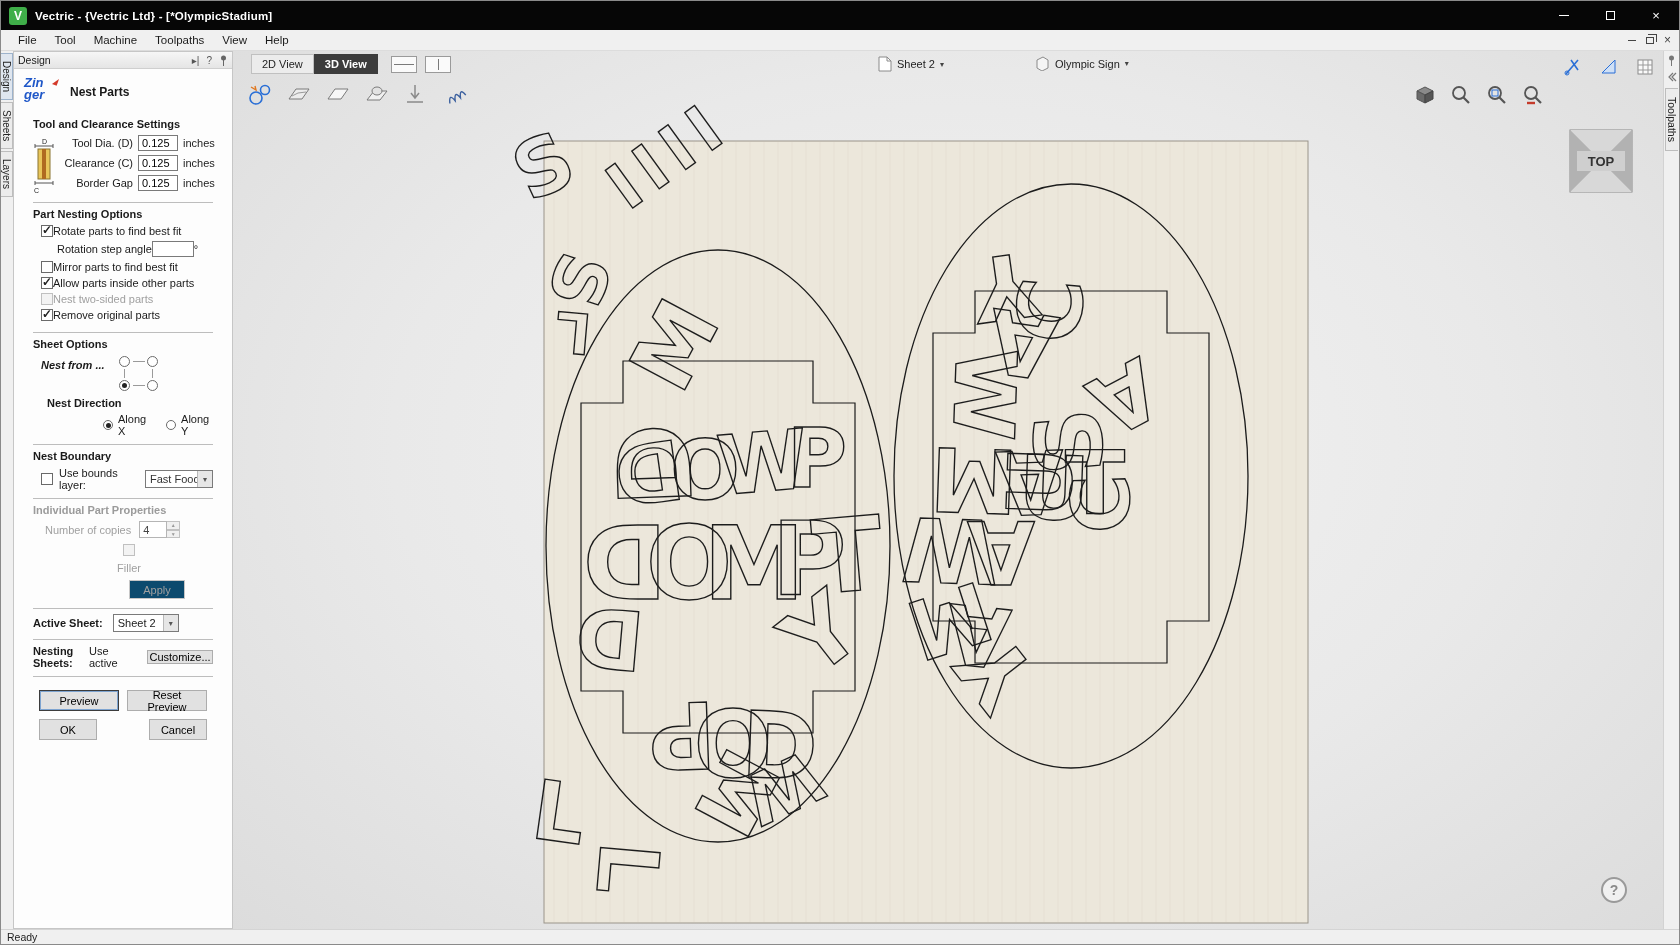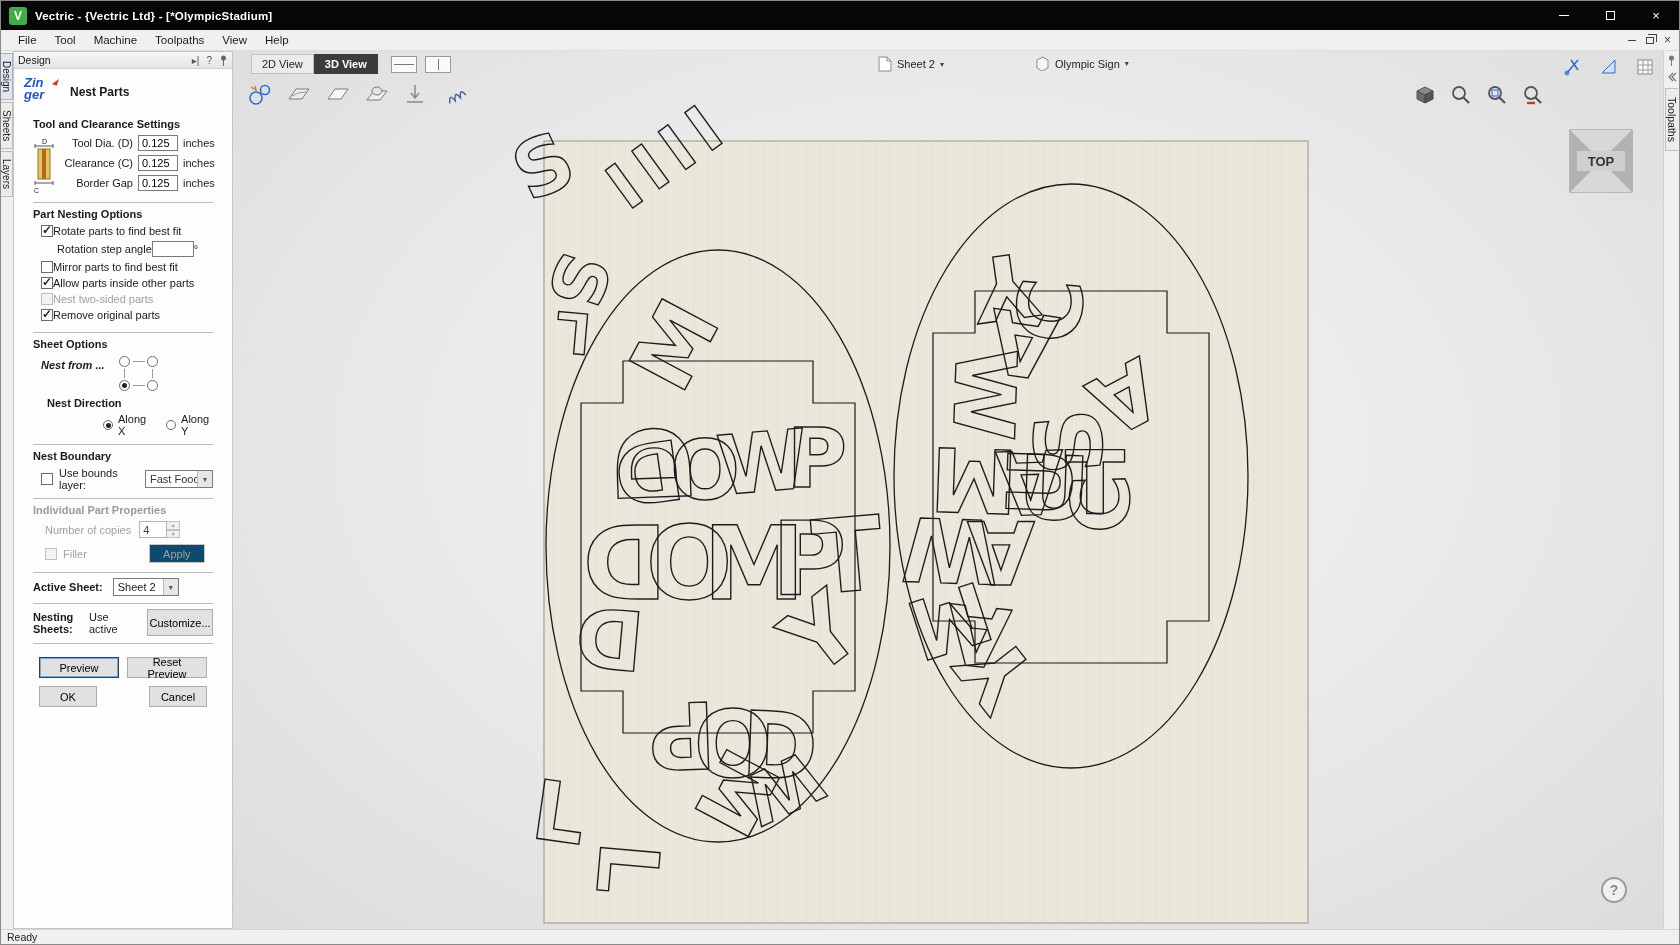--- a/index.html
+++ b/index.html
@@ -85,34 +85,34 @@
 
   .bounds-row { display:flex; align-items:center; gap:6px; margin-left:8px; }
   .bounds-row .combo { width:68px; margin-left:8px; }
 
   .copies-row { display:flex; align-items:center; gap:8px; margin-left:12px; }
   .spinner { display:flex; }
   .spinner input { width:28px; height:17px; border:1px solid #b5b5b5; font-size:11px; padding:0 3px; color:#444; font-family:"Liberation Sans",sans-serif; }
   .spin-btns { display:flex; flex-direction:column; width:13px; }
   .spin-btns div { flex:1; border:1px solid #c2c2c2; border-left:none; background:#f0f0f0; font-size:5px; color:#999; display:grid; place-items:center; }
 
-  .filler-row { display:flex; align-items:center; gap:6px; margin:6px 0 2px 12px; }
+  .filler-row { display:flex; align-items:center; gap:6px; margin:6px 0 2px 12px;flex-direction:column; }
   .btn { height:21px; background:#e1e1e1; border:1px solid #adadad; font-size:11px; padding:0 10px; font-family:"Liberation Sans",sans-serif; display:inline-flex; align-items:center; justify-content:center; }
   .btn.disabled { color:#9f9f9f; background:#0c4a6e; border-color:#c6c6c6; }
   .btn.primary { border:1px solid #3c3c3c; box-shadow:inset 0 0 0 1px #7ea4d0; }
   .apply-btn { margin-left:56px; width:56px; height:19px; }
 
   .active-sheet-row { display:flex; align-items:center; gap:10px; }
   .active-sheet-row .lbl { font-weight:bold; }
   .active-sheet-row .combo { width:66px; }
 
   .nesting-row { display:flex; align-items:center; gap:8px; }
   .nesting-row .lbl2 { font-weight:bold; width:48px; line-height:12px; }
   .nesting-row .mode { flex:1; }
-  .customize-btn { width:66px; height:27px; }
+  .customize-btn { width:66px; height:14px; }
 
   .preview-row { display:flex; justify-content:space-between; padding:8px 6px 2px 6px; }
   .okcancel-row { display:flex; justify-content:space-between; padding:6px 6px 8px 6px; }
   .btn.w78 { width:80px; } .btn.w58 { width:58px; }
 
   
   .canvas { position:absolute; left:232px; top:0; right:16px; bottom:0; background:radial-gradient(ellipse at 50% 45%, #f3f3f3 0%, #e9e9e9 55%, #dcdcdc 100%); overflow:hidden; }
   .canvas svg.scene { position:absolute; left:0; top:0; }
   .part { font-family:"DejaVu Sans", sans-serif; font-weight:bold; fill:none; stroke:#1c1c1c; stroke-width:1.4; }
 

